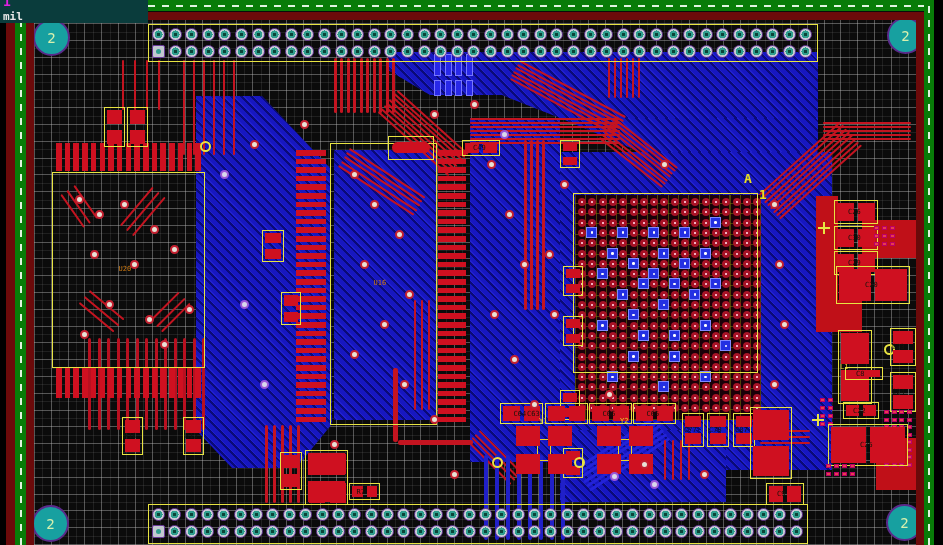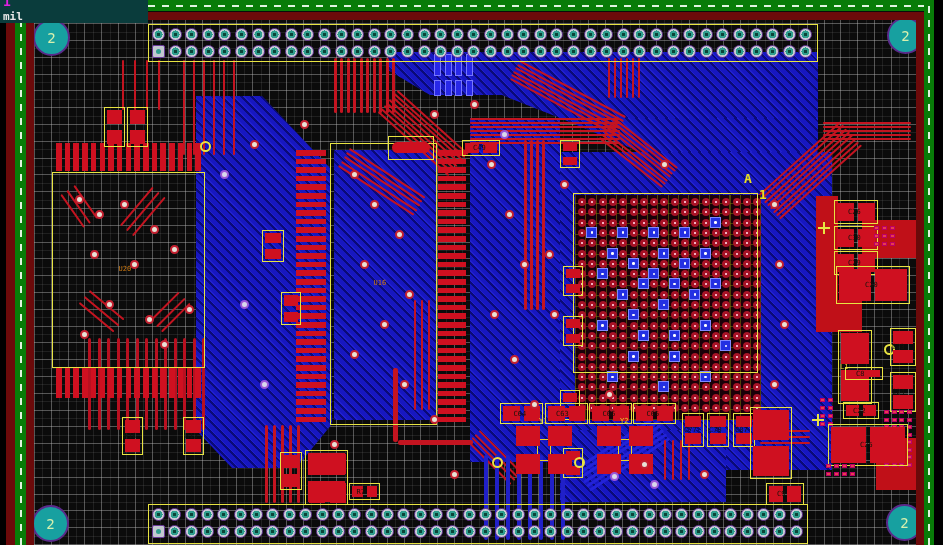--- a/index.html
+++ b/index.html
@@ -781,21 +781,21 @@
       <div class="bluepad" style="left: 444.5px; top: 80px; width: 7px; height: 16px;"></div>
       <div class="bluepad" style="left: 455px; top: 80px; width: 7px; height: 16px;"></div>
       <div class="bluepad" style="left: 465.5px; top: 80px; width: 7px; height: 16px;"></div>
       <div class="outline" style="left: 500px; top: 403px; width: 43px; height: 21px;"></div>
       <div class="pad" style="left: 503px; top: 406px; width: 16.5px; height: 15px;"></div>
       <div class="pad" style="left: 523.5px; top: 406px; width: 16.5px; height: 15px;"></div>
       <div class="lbl" style="left: 513.5px; top: 410.5px; text-align: right;">C64</div>
       <div class="outline" style="left: 545px; top: 403px; width: 43px; height: 21px;"></div>
       <div class="pad" style="left: 548px; top: 406px; width: 16.5px; height: 15px;"></div>
       <div class="pad" style="left: 568.5px; top: 406px; width: 16.5px; height: 15px;"></div>
-      <div class="lbl" style="left: 556px; top: 410.5px;">C63</div>
+      <div class="lbl" style="left: 527px; top: 410.5px;">C63</div>
       <div class="outline" style="left: 589px; top: 403px; width: 43px; height: 21px;"></div>
       <div class="pad" style="left: 592px; top: 406px; width: 16.5px; height: 15px;"></div>
       <div class="pad" style="left: 612.5px; top: 406px; width: 16.5px; height: 15px;"></div>
       <div class="lbl" style="left: 602.5px; top: 410.5px;">C66</div>
       <div class="outline" style="left: 633px; top: 403px; width: 43px; height: 21px;"></div>
       <div class="pad" style="left: 636px; top: 406px; width: 16.5px; height: 15px;"></div>
       <div class="pad" style="left: 656.5px; top: 406px; width: 16.5px; height: 15px;"></div>
       <div class="lbl" style="left: 646.5px; top: 410.5px;">C65</div>
       <div class="xtal" style="left: 537px; top: 439px; width: 14px; height: 22px;"></div>
       <div class="pad" style="left: 516px; top: 426px; width: 24px; height: 20px;"></div>

